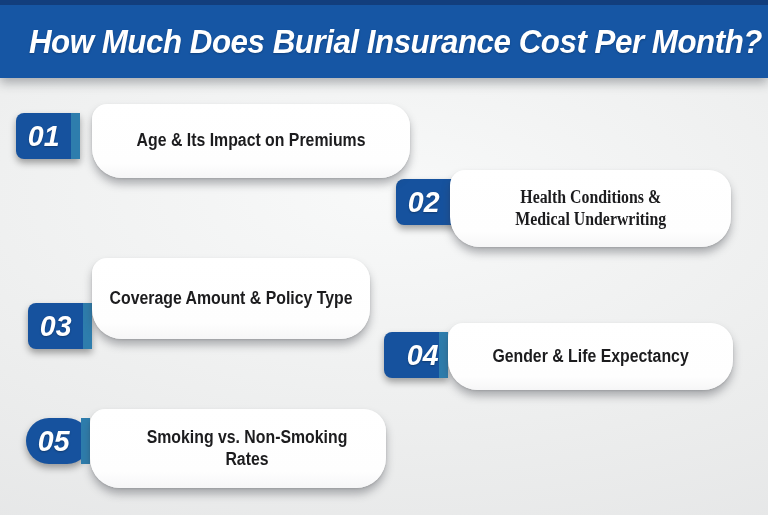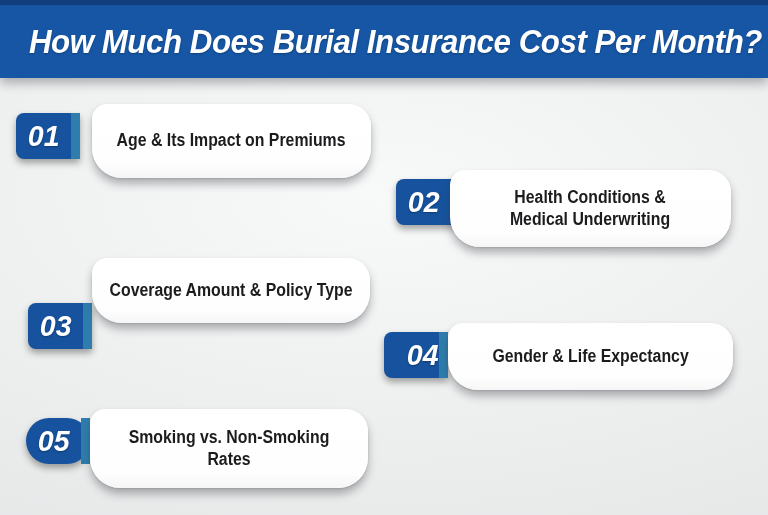--- a/index.html
+++ b/index.html
@@ -84,29 +84,29 @@
     font-weight:bold;
     line-height:1.18;
     text-align:center;
     white-space:pre-line;
     transform:scaleX(0.88);
     transform-origin:center;
   }
 
   
   .i1-tab{left:16px; top:113px;}
-  .i1-box{left:92px;  top:104px; width:279px; height:74px;}
+  .i1-box{left:92px;  top:104px; width:318px; height:74px;}
   .i2-tab{left:396px; top:179px;}
-  .i2-box{left:450px; top:170px; width:281px; height:77px;}
+  .i2-box{left:450px; top:170px; width:281px; height:77px;font-family:Liberation Serif, serif;}
   .i3-tab{left:28px;  top:267px;margin-top:36px;}
-  .i3-box{left:92px;  top:258px; width:278px; height:65px;}
+  .i3-box{left:92px;  top:258px; width:278px; height:81px;}
   .i4-tab{left:384px; top:332px;justify-content:flex-end;}
   .i4-box{left:448px; top:323px; width:285px; height:67px;}
   .i5-tab{left:26px;  top:418px;border-radius:23px;}
-  .i5-box{left:90px;  top:409px; width:278px; height:79px;}
+  .i5-box{left:90px;  top:409px; width:278px; height:79px;padding-left:18px;}
 </style>
 </head>
 <body>
 
 <div class="canvas">
 
   <div class="header">
     <div class="header-title">How Much Does Burial Insurance Cost Per Month?</div>
   </div>
 

